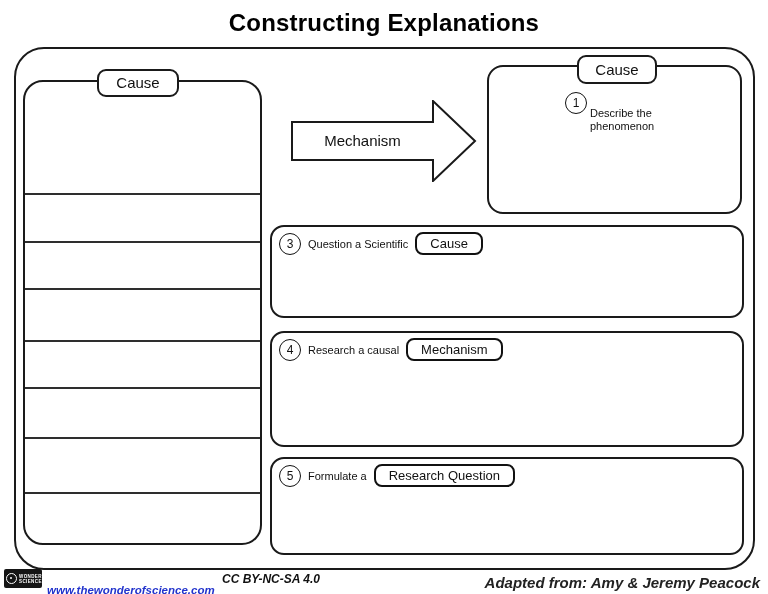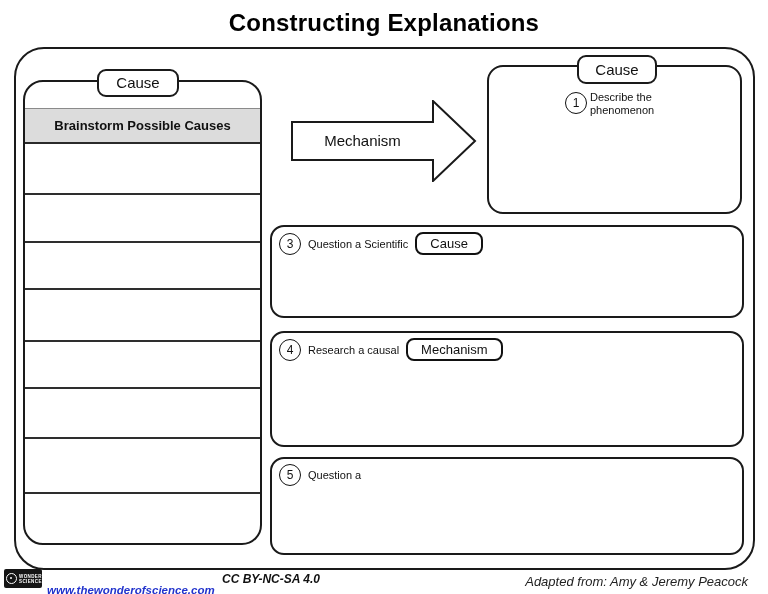--- a/index.html
+++ b/index.html
@@ -46,21 +46,21 @@
   .effect-box{
     left:487px;top:65px;width:251px;height:145px;
     border:2.5px solid #1a1a1a;border-radius:16px;background:#fff;
   }
   .num-circle{
     width:20px;height:20px;border:1.5px solid #111;border-radius:50%;
     display:flex;align-items:center;justify-content:center;
     font-size:12px;color:#111;background:#fff;flex:none;
   }
   .effect-step-circle{left:76px;top:25px;}
-  .effect-step-text{left:101px;top:24px;font-size:11px;line-height:12.5px;color:#111;}
+  .effect-step-text{left:101px;top:40px;font-size:11px;line-height:12.5px;color:#111;}
   
   .step-box{
     left:270px;width:470px;border:2.5px solid #1a1a1a;border-radius:14px;background:#fff;
   }
   .step3{top:225px;height:89px;}
   .step4{top:331px;height:112px;}
   .step5{top:457px;height:94px;}
   .step-head{display:flex;align-items:center;gap:7px;padding:5px 0 0 7px;}
   .step-label{font-size:11px;color:#111;white-space:nowrap;}
   .step-chip{
@@ -79,34 +79,33 @@
   }
   .logo-text{display:flex;flex-direction:column;justify-content:center;}
   .logo-text span{
     font-size:4.5px;line-height:5px;color:#fff;font-weight:bold;letter-spacing:0.4px;
   }
   .site-link{
     left:47px;top:572px;font-size:11.5px;font-weight:bold;font-style:italic;
     color:#2233cc;text-decoration:underline;cursor:pointer;margin-top:12px;
   }
   .license{left:222px;top:572px;font-size:12px;font-weight:bold;font-style:italic;color:#111;}
-  .attribution{right:20px;top:574px;font-size:13px;font-style:italic;color:#222;}
+  .attribution{right:8px;top:574px;font-size:15px;font-style:italic;color:#222;font-weight:bold;}
 </style>
 </head>
 <body>
 
 <div class="abs page-title">Constructing Explanations</div>
 
 <div class="abs outer">
 
   
 </div>
 
 <div class="abs cause-col">
-  <div class="abs grey-header">Brainstorm Possible Causes</div>
   <div class="abs row-line" style="top:110.5px;"></div>
   <div class="abs row-line" style="top:158.5px;"></div>
   <div class="abs row-line" style="top:205.5px;"></div>
   <div class="abs row-line" style="top:257.5px;"></div>
   <div class="abs row-line" style="top:304.5px;"></div>
   <div class="abs row-line" style="top:354.5px;"></div>
   <div class="abs row-line" style="top:409.5px;"></div>
 </div>
 <div class="abs tab-chip cause-tab">Cause</div>
 
@@ -138,21 +137,22 @@
   <div class="step-head">
     <div class="num-circle">4</div>
     <span class="step-label">Research a causal</span>
     <span class="step-chip">Mechanism</span>
   </div>
 </div>
 
 <div class="abs step-box step5">
   <div class="step-head">
     <div class="num-circle">5</div>
-    <span class="step-label">Question a</span>
+    <span class="step-label">Formulate a</span>
+    <span class="step-chip">Research Question</span>
   </div>
 </div>
 
 <div class="abs logo-box">
   <div class="bulb"></div>
   <div class="logo-text">
     <span>WONDER</span>
     <span>SCIENCE</span>
   </div>
 </div>

